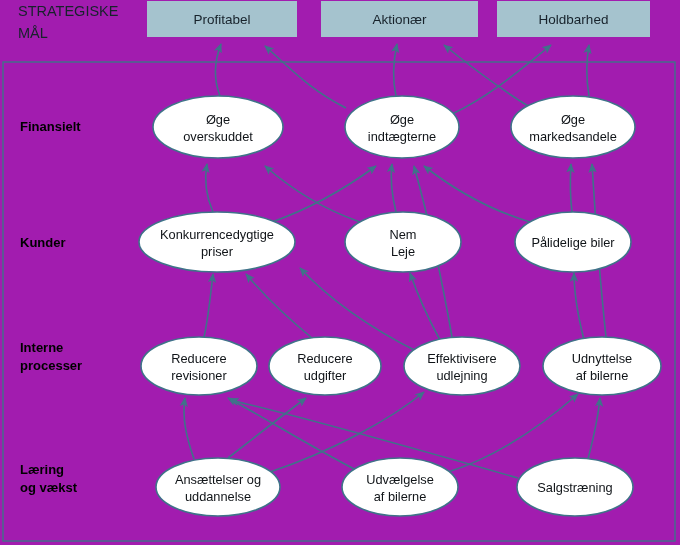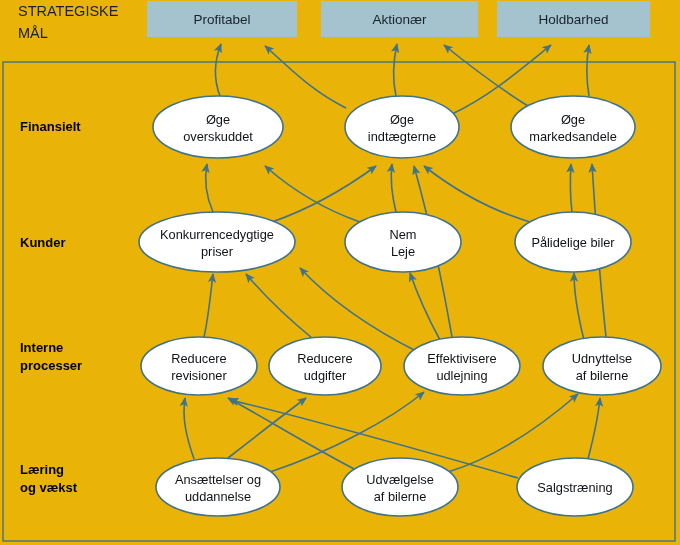--- a/index.html
+++ b/index.html
@@ -8,21 +8,21 @@
     padding: 0;
     background: #ffffff;
   }
   body {
     font-family: "Liberation Sans", sans-serif;
   }
   #canvas {
     position: relative;
     width: 680px;
     height: 545px;
-    background: #eab308;
+    background: #a21caf;
     overflow: hidden;
   }
   #diagram-svg {
     position: absolute;
     left: 0;
     top: 0;
     width: 680px;
     height: 545px;
   }
   .goal-box-label {

